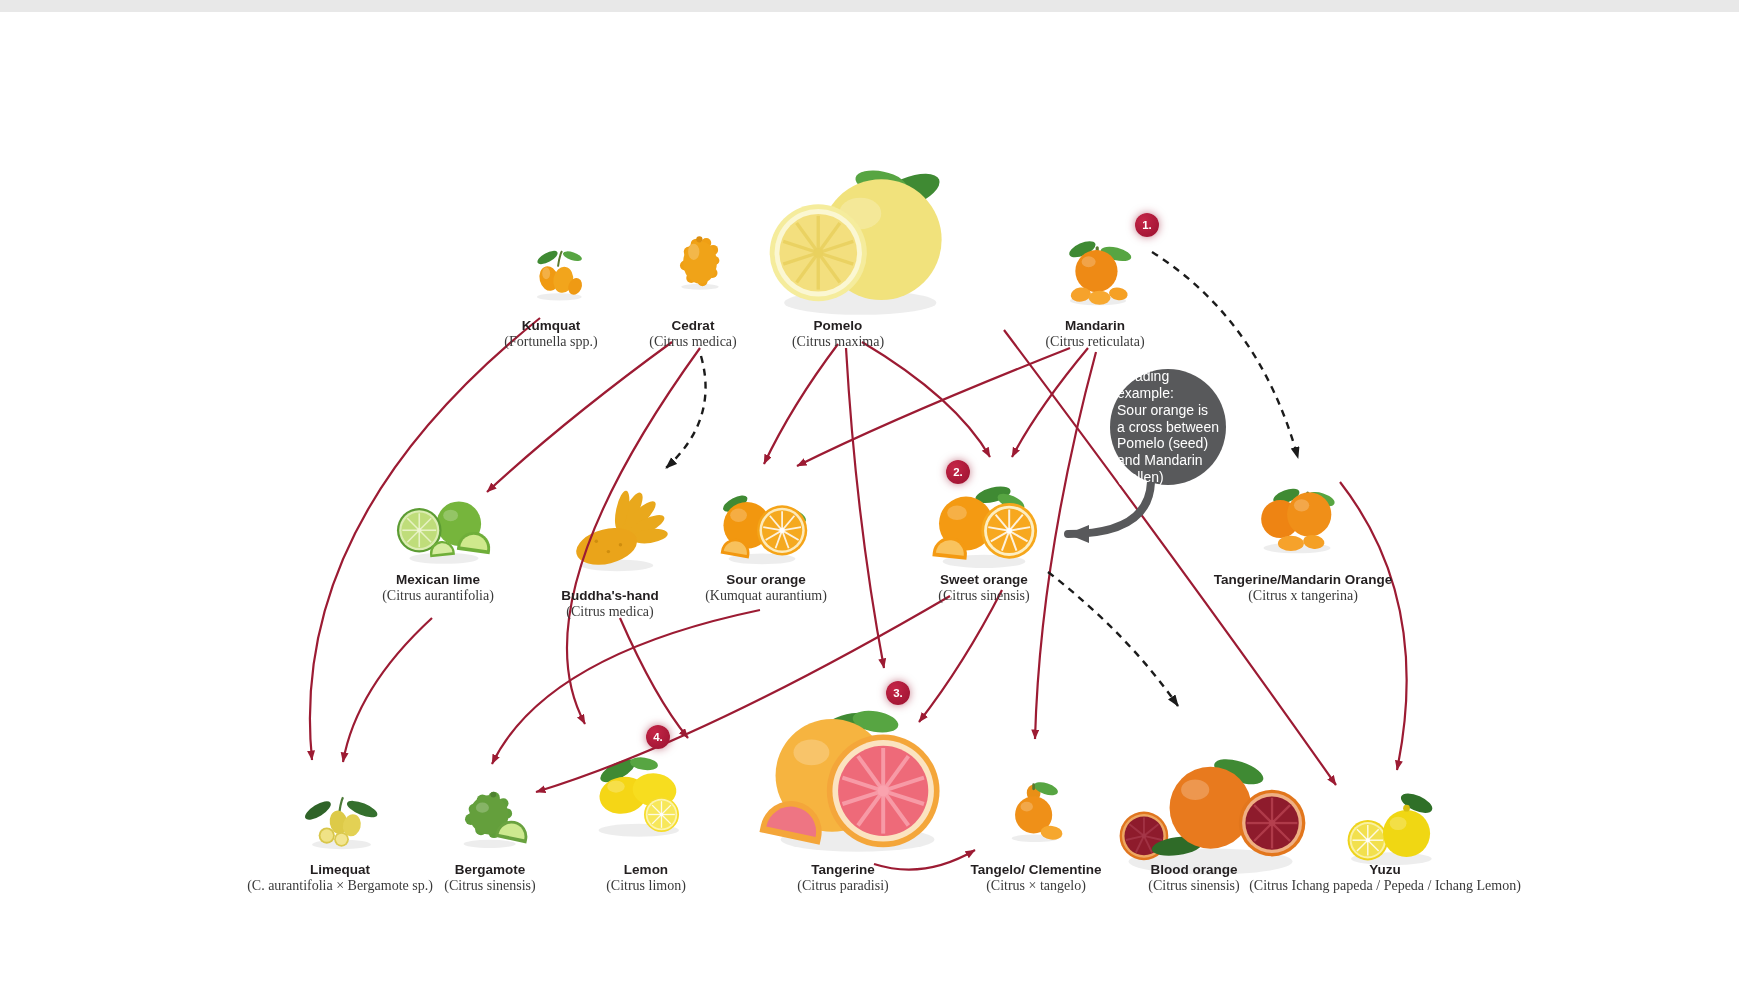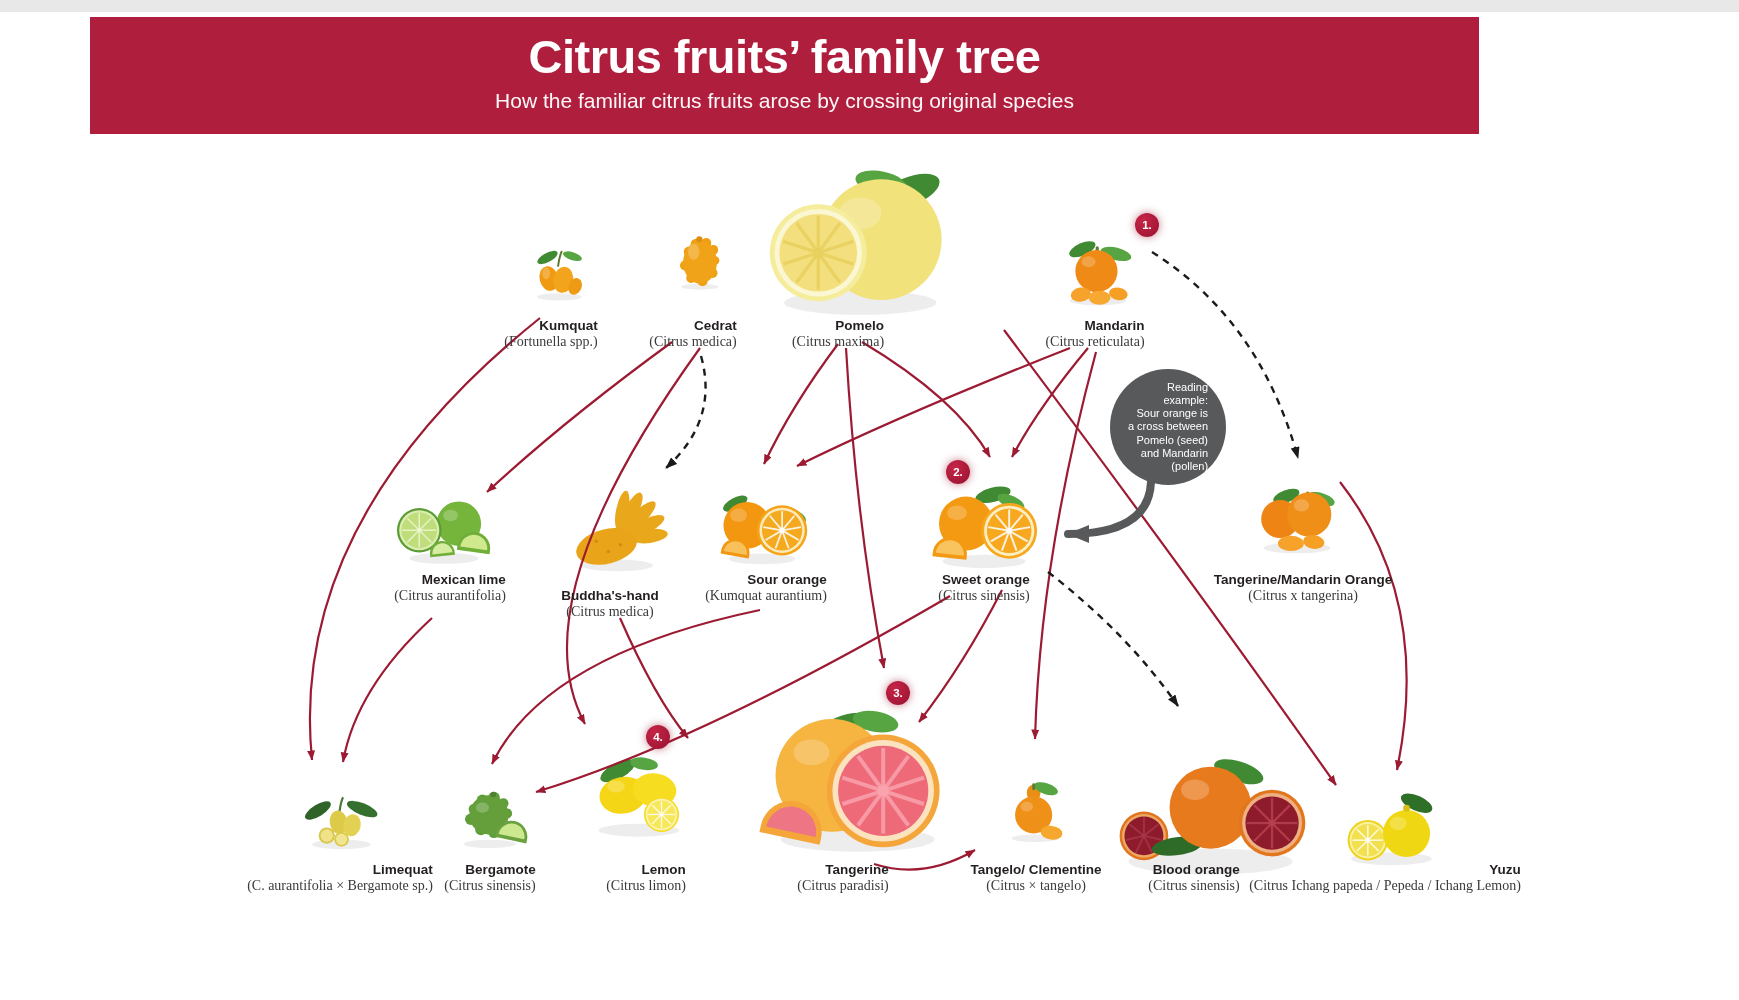--- a/index.html
+++ b/index.html
@@ -6,41 +6,37 @@
   .page{position:relative;width:1739px;height:1000px;background:#ffffff;overflow:hidden;
         font-family:"Liberation Sans",sans-serif;}
   .top-strip{position:absolute;left:0;top:0;width:1739px;height:12px;background:#e8e8e8;}
   .banner{position:absolute;left:90px;top:17px;width:1389px;height:117px;
           background:var(--banner-bg,#b01e3e);color:#fff;text-align:center;}
   .banner h1{margin:12px 0 0;font-size:47px;font-weight:700;letter-spacing:-0.5px;}
   .banner p{margin:5px 0 0;font-size:21px;font-weight:400;opacity:.97;}
   .node-fruit{position:absolute;transform:translate(-50%,-50%);z-index:2;}
   .node-fruit svg{display:block;}
   .node-label{position:absolute;transform:translateX(-50%);text-align:center;white-space:nowrap;z-index:5;}
-  .node-name{display:block;font-size:13.5px;font-weight:700;color:#231f20;text-align:right;}
+  .node-name{display:block;font-size:13.5px;font-weight:700;color:#231f20;}
   .node-species{display:block;font-size:14px;color:#3a3a3a;margin-top:1px;font-family:Liberation Serif, serif;}
   #arrow-layer{position:absolute;left:0;top:0;z-index:4;pointer-events:none;}
   .badge{position:absolute;width:24px;height:24px;border-radius:50%;
          background:radial-gradient(circle at 35% 30%, #c52547, var(--badge-bg,#a51736) 72%);
          color:#fff;font-size:11.5px;font-weight:700;display:flex;align-items:center;justify-content:center;
          transform:translate(-50%,-50%);z-index:6;box-shadow:0 0 8px rgba(150,20,45,.55);}
   .reading-circle{position:absolute;left:1110px;top:369px;width:116px;height:116px;border-radius:50%;
          background:var(--gray-bg,#58595b);color:#fff;display:flex;align-items:center;justify-content:center;
-         text-align:right;font-size:11px;line-height:1.2;white-space:pre-line;z-index:6;font-weight:400;}
+         text-align:left;font-size:14px;line-height:1.2;white-space:pre-line;z-index:6;font-weight:400;}
 </style>
 </head>
 <body>
 
 <div class="page">
   <div class="top-strip"></div>
 
-  <header class="banner">
-    <h1>Citrus fruits’ family tree</h1>
-    <p>How the familiar citrus fruits arose by crossing original species</p>
-  </header>
 
   <div id="fruit-layer">
       <div class="node-fruit" style="left: 558px; top: 268px;">
         <svg width="105" height="79" viewBox="0 0 160 120">
           <ellipse cx="82" cy="104" rx="34" ry="5.4" fill="rgba(0,0,0,.07)"></ellipse>
           <path d="M 80 58 Q 82 42 86 34" stroke="#5a7a2e" stroke-width="3" fill="none"></path>
           <ellipse cx="64" cy="44" rx="17" ry="7" transform="rotate(-28 64 44)" fill="#3f8a33"></ellipse>
           <ellipse cx="102" cy="42" rx="15" ry="6" transform="rotate(18 102 42)" fill="#57a542"></ellipse>
           <ellipse cx="66" cy="76" rx="14" ry="19" transform="rotate(-14 66 76)" fill="#f09a12"></ellipse>
           <ellipse cx="88" cy="78" rx="15" ry="20" transform="rotate(10 88 78)" fill="#f2a51c"></ellipse>
@@ -403,21 +399,21 @@
         <span class="node-species">(Citrus medica)</span>
       </div>
       <div class="node-label" style="left: 838px; top: 318px;">
         <span class="node-name">Pomelo</span>
         <span class="node-species">(Citrus maxima)</span>
       </div>
       <div class="node-label" style="left: 1095px; top: 318px;">
         <span class="node-name">Mandarin</span>
         <span class="node-species">(Citrus reticulata)</span>
       </div>
-      <div class="node-label" style="left: 438px; top: 572px; margin-left: 12px;">
+      <div class="node-label" style="left: 438px; top: 572px;">
         <span class="node-name">Mexican lime</span>
         <span class="node-species">(Citrus aurantifolia)</span>
       </div>
       <div class="node-label" style="left: 610px; top: 588px;">
         <span class="node-name">Buddha's-hand</span>
         <span class="node-species">(Citrus medica)</span>
       </div>
       <div class="node-label" style="left: 766px; top: 572px;">
         <span class="node-name">Sour orange</span>
         <span class="node-species">(Kumquat aurantium)</span>

